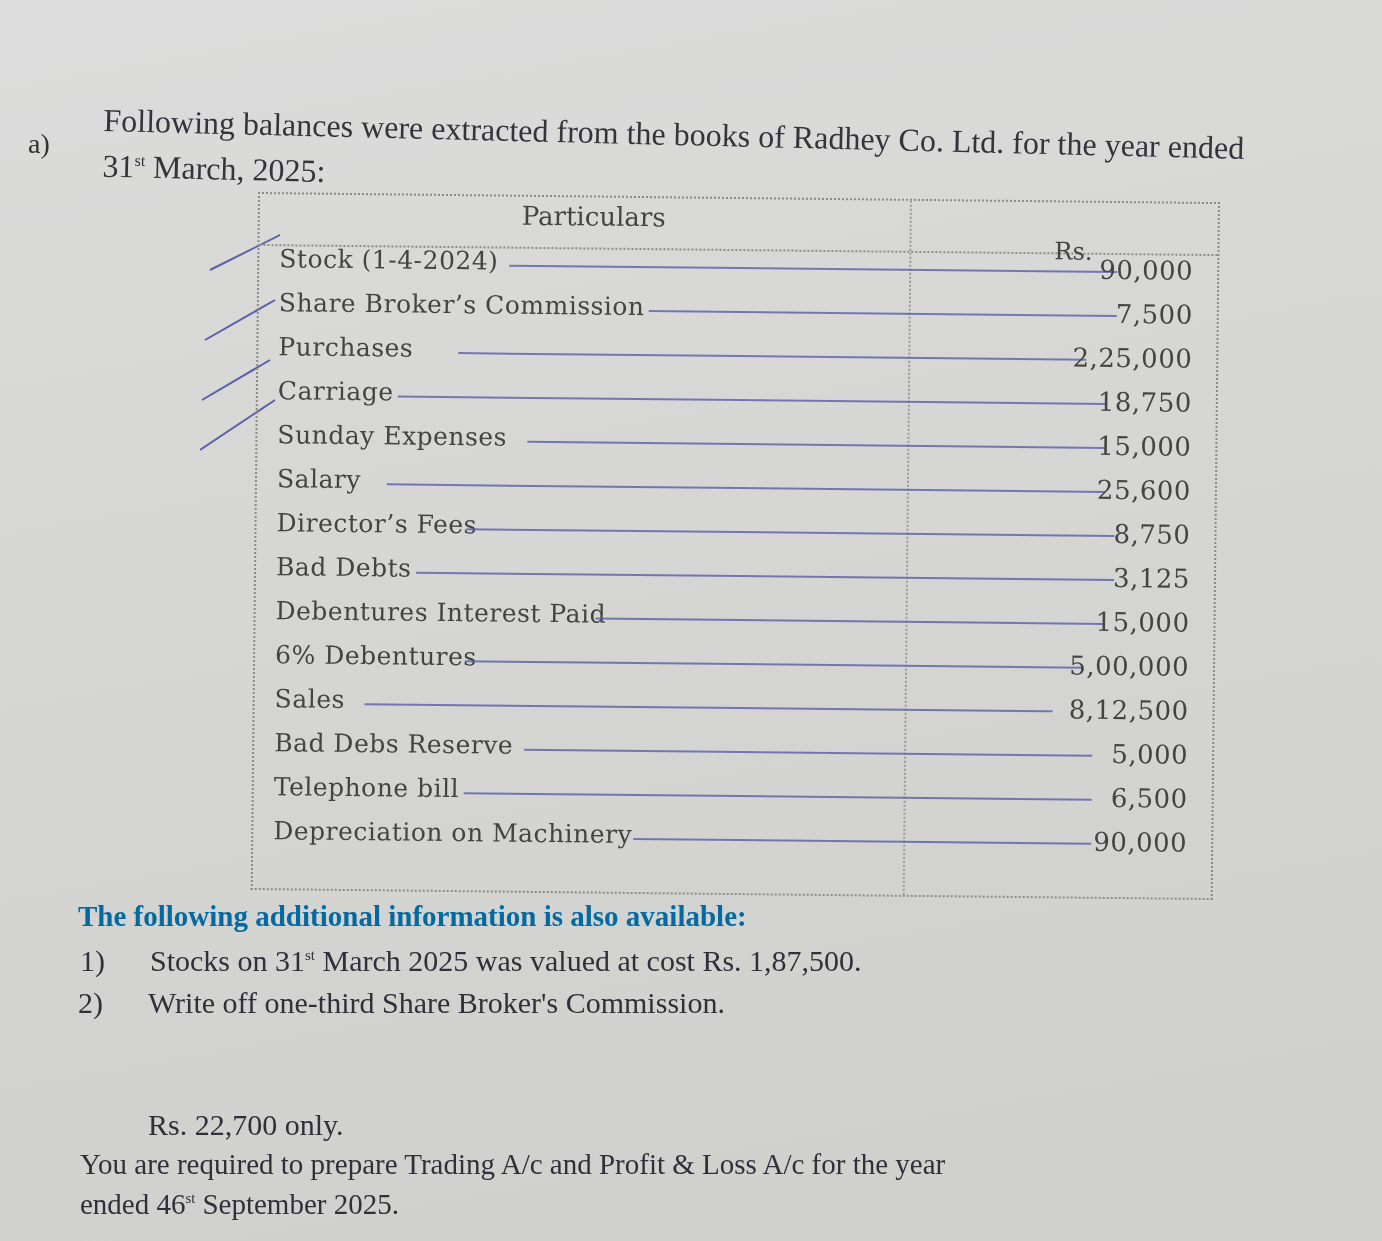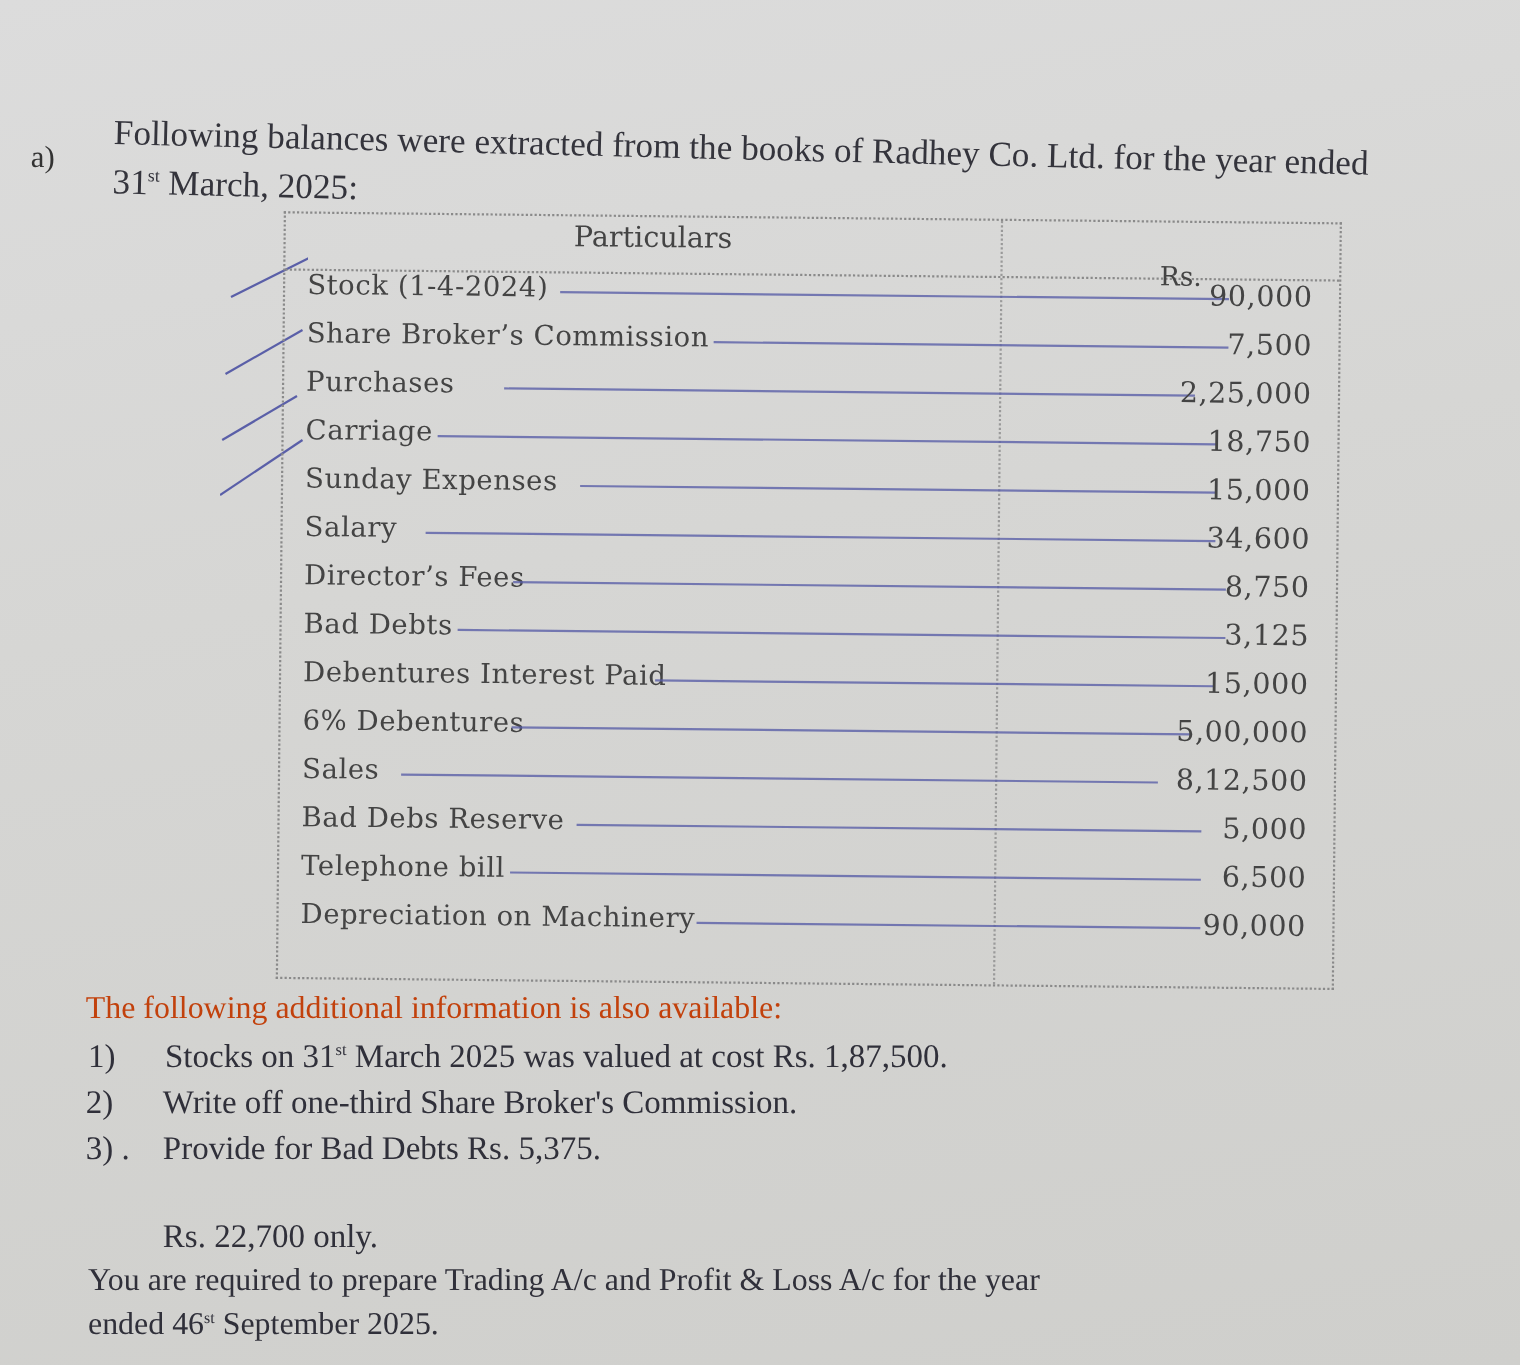--- a/index.html
+++ b/index.html
@@ -27,21 +27,21 @@
   .col-divider { position: absolute; left: 650px; top: 0; bottom: 0; border-left: 2px dotted #9a9a9a; }
   .th-part { position: absolute; left: 262px; top: 4px; font-size: 26px; }
   .th-rs { position: absolute; left: 795px; top: 16px; font-size: 24px; margin-top: 19px; }
   .row { position: absolute; left: 0; width: 100%; height: 44px; }
   .row .name { position: absolute; left: 20px; top: 0; font-size: 25px; letter-spacing: 0.5px; white-space: nowrap; }
   .row .amt { position: absolute; right: 24px; top: 2px; font-size: 26px; letter-spacing: 0.5px; }
   .row .ink {
     position: absolute; left: 260px; right: 100px; top: 18px; height: 0;
     border-top: 2px solid #5a5fa8; opacity: 0.8;
   }
-  .additional { position: absolute; left: 78px; top: 900px; font-size: 29px; color: #c2410c; }
+  .additional { position: absolute; left: 78px; top: 900px; font-size: 29px; color: #0369a1; font-weight: bold; }
   .note { position: absolute; font-size: 30px; color: #30303a; white-space: nowrap; }
   .note .num { display: inline-block; width: 70px; }
   .closing { position: absolute; left: 80px; font-size: 29px; color: #30303a; white-space: nowrap; font-family: Liberation Serif, serif; }
   .margin-ticks { position: absolute; left: 200px; top: 220px; width: 80px; height: 240px; }
 </style>
 </head>
 <body>
 
 <div class="page">
 
@@ -89,21 +89,21 @@
         <span class="amt">18,750</span>
       </div>
     <div class="row" style="top:226px">
         <span class="name">Sunday Expenses</span>
         <div class="ink" style="left:270px;right:110px"></div>
         <span class="amt">15,000</span>
       </div>
     <div class="row" style="top:270px">
         <span class="name">Salary</span>
         <div class="ink" style="left:130px;right:110px"></div>
-        <span class="amt">34,600</span>
+        <span class="amt">25,600</span>
       </div>
     <div class="row" style="top:314px">
         <span class="name">Director’s Fees</span>
         <div class="ink" style="left:210px;right:100px"></div>
         <span class="amt">8,750</span>
       </div>
     <div class="row" style="top:358px">
         <span class="name">Bad Debts</span>
         <div class="ink" style="left:160px;right:100px"></div>
         <span class="amt">3,125</span>
@@ -141,23 +141,20 @@
   </div>
 
   <div class="additional">The following additional information is also available:</div>
 
   <div class="note" style="left:80px;top:944px">
     <span class="num">1)</span><span>Stocks on 31</span><sup>st</sup><span> March 2025 was valued at cost Rs. 1,87,500.</span>
   </div>
   <div class="note" style="left:78px;top:986px">
     <span class="num">2)</span><span>Write off one-third Share Broker's Commission.</span>
   </div>
-  <div class="note" style="left:78px;top:1028px">
-    <span class="num">3) .</span><span>Provide for Bad Debts Rs. 5,375.</span>
-  </div>
   <div class="note" style="left:148px;top:1108px">Rs. 22,700 only.</div>
 
   <div class="closing" style="top:1148px">You are required to prepare Trading A/c and Profit &amp; Loss A/c for the year</div>
   <div class="closing" style="top:1188px">
     <span>ended 46</span><sup>st</sup><span> September 2025.</span>
   </div>
 
 </div>
 
 </body></html>

